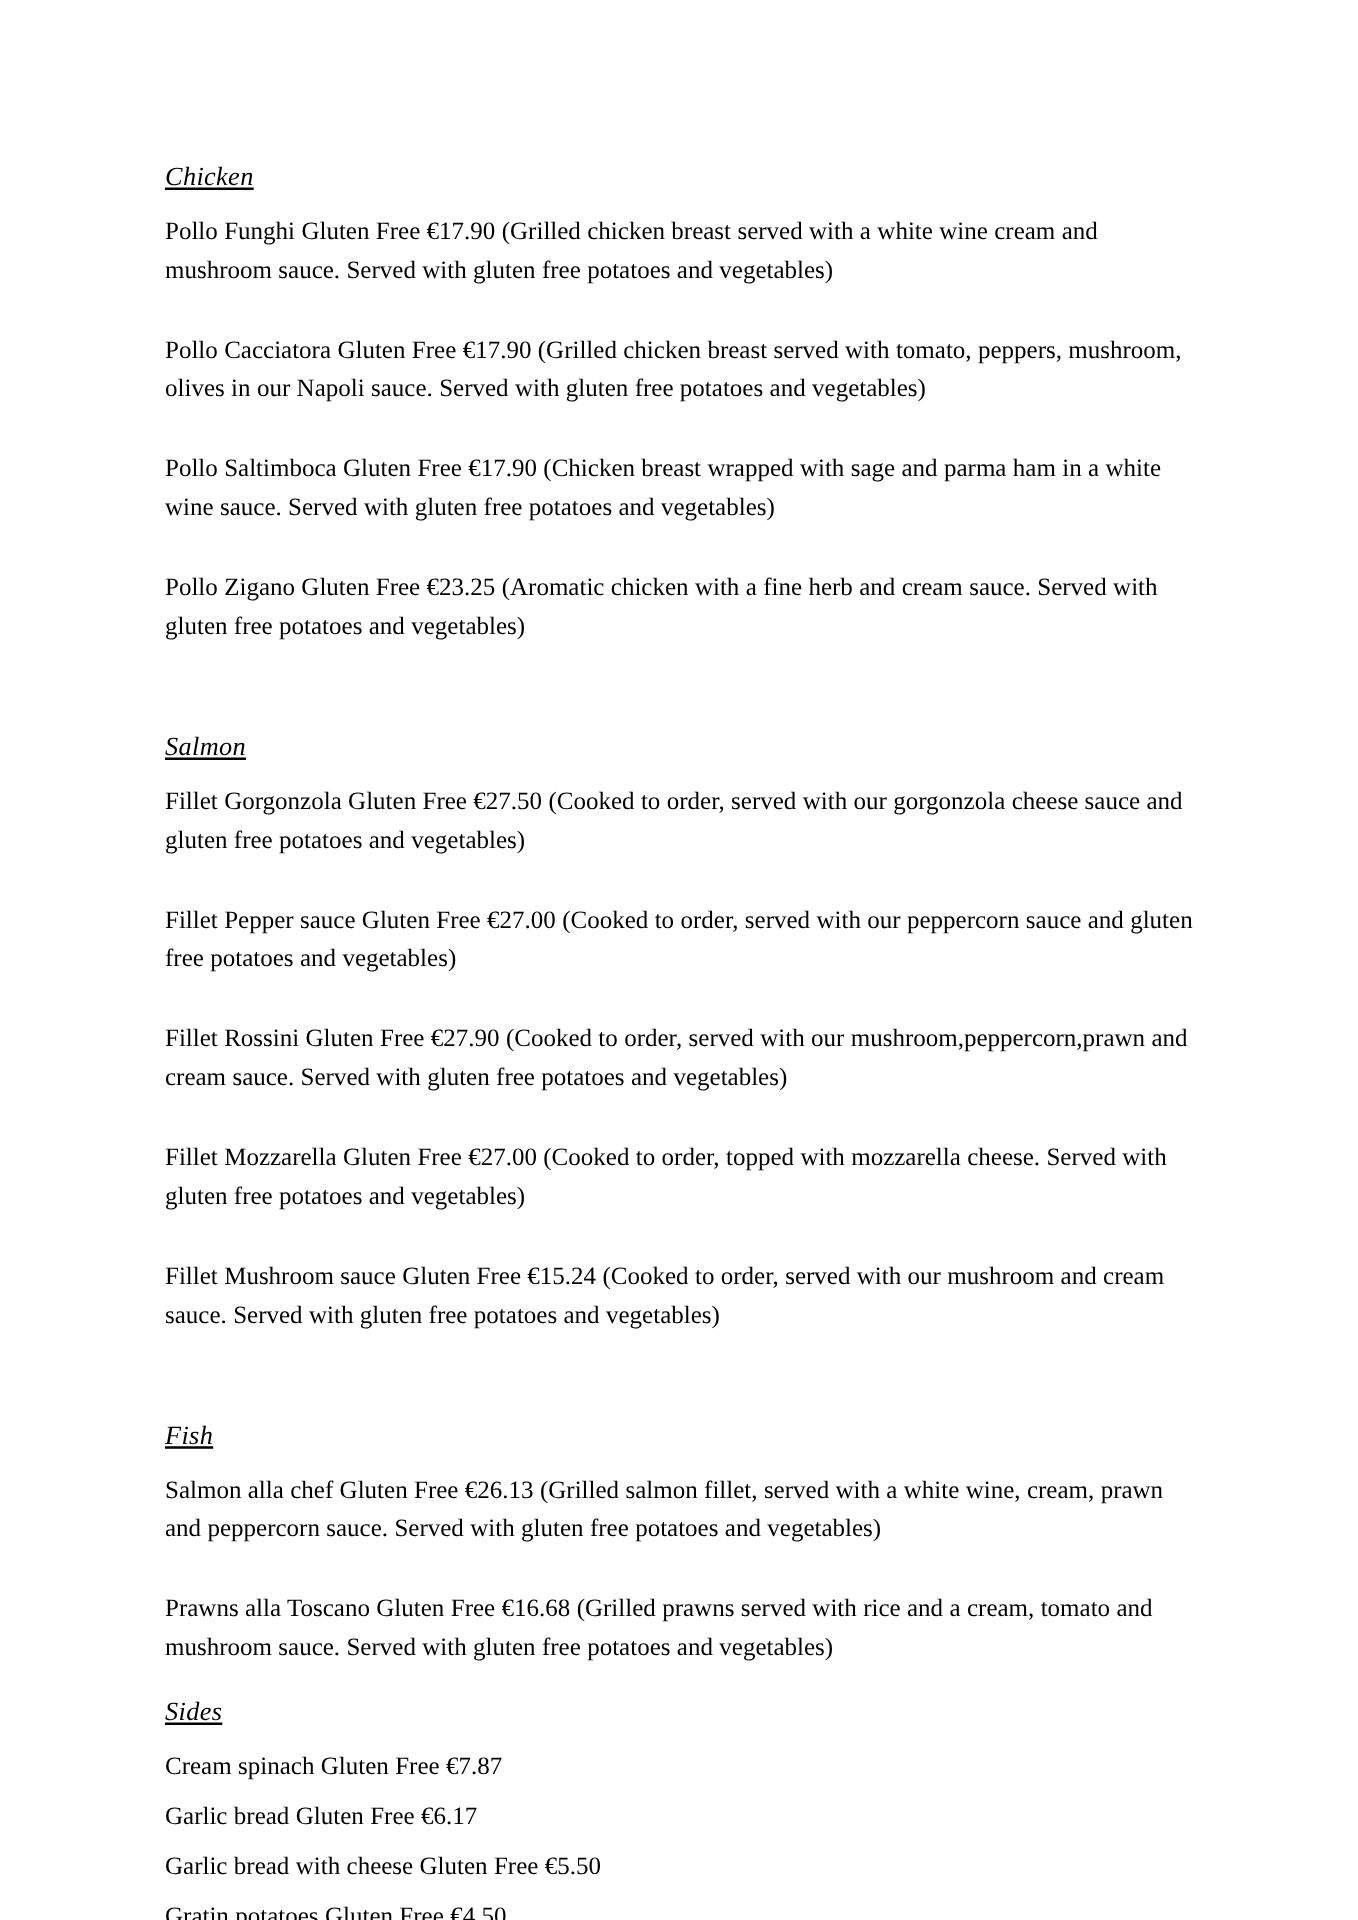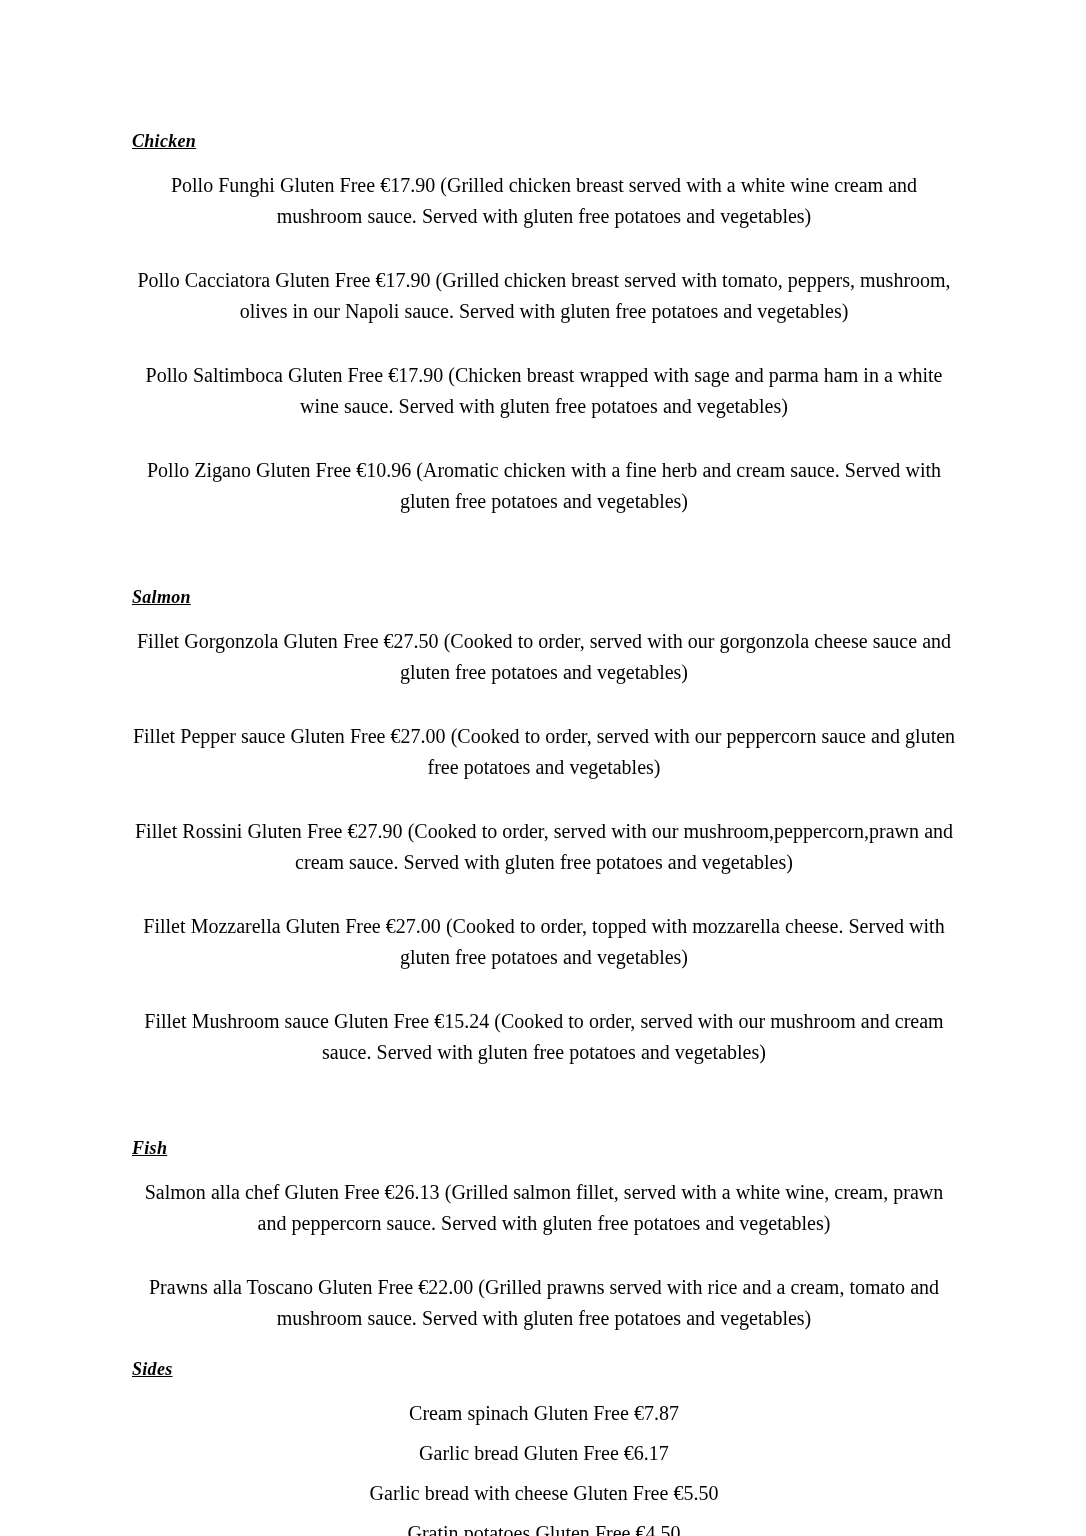--- a/index.html
+++ b/index.html
@@ -24,75 +24,75 @@
     position: absolute;
     left: 132px;
     top: 126px;
     width: 824px;
   }
   .section {
     margin: 0;
     padding: 0;
   }
   .section-heading {
-    font-size: 18px;
-    font-weight: bold;
+    font-size: 21px;
+    font-weight: normal;
     font-style: italic;
     text-decoration: underline;
     line-height: 31px;
     margin: 0 0 13px 0;
     letter-spacing: 0.3px;
   }
   .section-gap {
     margin-top: 65px;
   }
   .section-gap-tight {
     margin-top: 20px;
   }
   .item {
     font-size: 20px;
     line-height: 31px;
     margin: 0 0 33px 0;
-    text-align: center;
+    text-align: left;
     word-spacing: 0.1px;
   }
   .item:last-child {
     margin-bottom: 0;
   }
   .sides-list .item {
     margin-bottom: 9px;
   }
 </style>
 </head>
 <body>
 
 <div class="page">
   <div class="content">
 
     <div class="section">
       <div class="section-heading">Chicken</div>
       <p class="item">Pollo Funghi Gluten Free €17.90 (Grilled chicken breast served with a white wine cream and mushroom sauce. Served with gluten free potatoes and vegetables)</p>
       <p class="item">Pollo Cacciatora Gluten Free €17.90 (Grilled chicken breast served with tomato, peppers, mushroom, olives in our Napoli sauce. Served with gluten free potatoes and vegetables)</p>
       <p class="item">Pollo Saltimboca Gluten Free €17.90 (Chicken breast wrapped with sage and parma ham in a white wine sauce. Served with gluten free potatoes and vegetables)</p>
-      <p class="item">Pollo Zigano Gluten Free €10.96 (Aromatic chicken with a fine herb and cream sauce. Served with gluten free potatoes and vegetables)</p>
+      <p class="item">Pollo Zigano Gluten Free €23.25 (Aromatic chicken with a fine herb and cream sauce. Served with gluten free potatoes and vegetables)</p>
     </div>
 
     <div class="section section-gap">
       <div class="section-heading">Salmon</div>
       <p class="item">Fillet Gorgonzola Gluten Free €27.50 (Cooked to order, served with our gorgonzola cheese sauce and gluten free potatoes and vegetables)</p>
       <p class="item">Fillet Pepper sauce Gluten Free €27.00 (Cooked to order, served with our peppercorn sauce and gluten free potatoes and vegetables)</p>
       <p class="item">Fillet Rossini Gluten Free €27.90 (Cooked to order, served with our mushroom,peppercorn,prawn and cream sauce. Served with gluten free potatoes and vegetables)</p>
       <p class="item">Fillet Mozzarella Gluten Free €27.00 (Cooked to order, topped with mozzarella cheese. Served with gluten free potatoes and vegetables)</p>
       <p class="item">Fillet Mushroom sauce Gluten Free €15.24 (Cooked to order, served with our mushroom and cream sauce. Served with gluten free potatoes and vegetables)</p>
     </div>
 
     <div class="section section-gap">
       <div class="section-heading">Fish</div>
       <p class="item">Salmon alla chef Gluten Free €26.13 (Grilled salmon fillet, served with a white wine, cream, prawn and peppercorn sauce. Served with gluten free potatoes and vegetables)</p>
-      <p class="item">Prawns alla Toscano Gluten Free €22.00 (Grilled prawns served with rice and a cream, tomato and mushroom sauce. Served with gluten free potatoes and vegetables)</p>
+      <p class="item">Prawns alla Toscano Gluten Free €16.68 (Grilled prawns served with rice and a cream, tomato and mushroom sauce. Served with gluten free potatoes and vegetables)</p>
     </div>
 
     <div class="section section-gap-tight sides-list">
       <div class="section-heading">Sides</div>
       <p class="item">Cream spinach Gluten Free €7.87</p>
       <p class="item">Garlic bread Gluten Free €6.17</p>
       <p class="item">Garlic bread with cheese Gluten Free €5.50</p>
       <p class="item">Gratin potatoes Gluten Free €4.50</p>
 
     </div>

